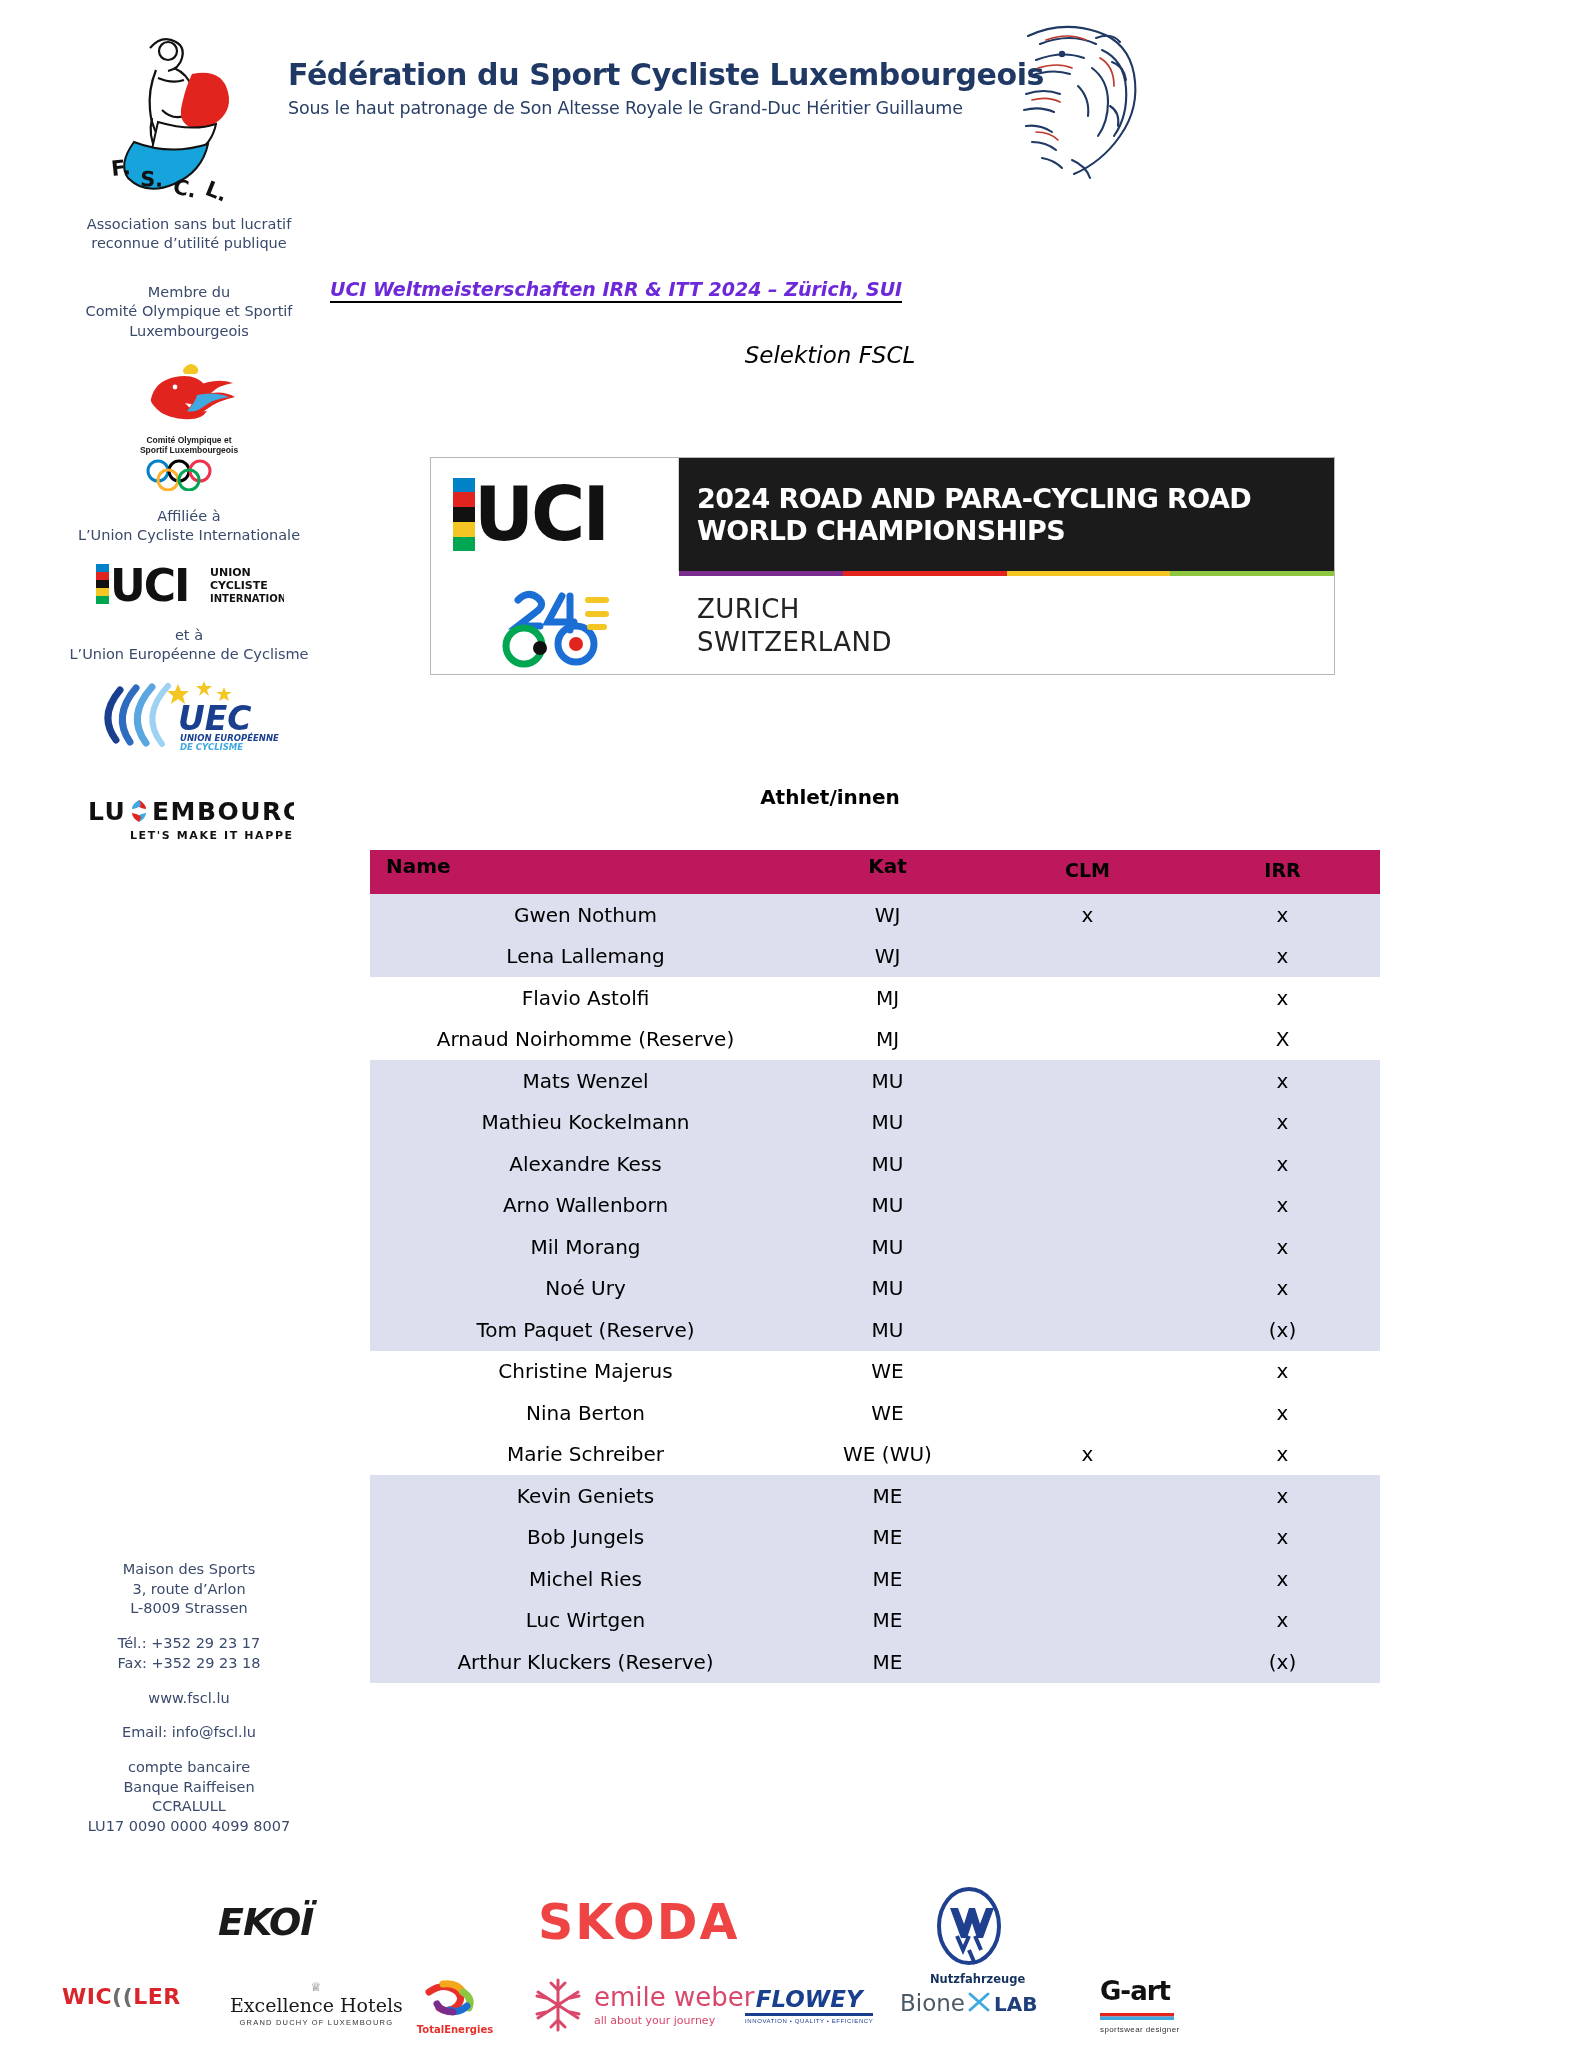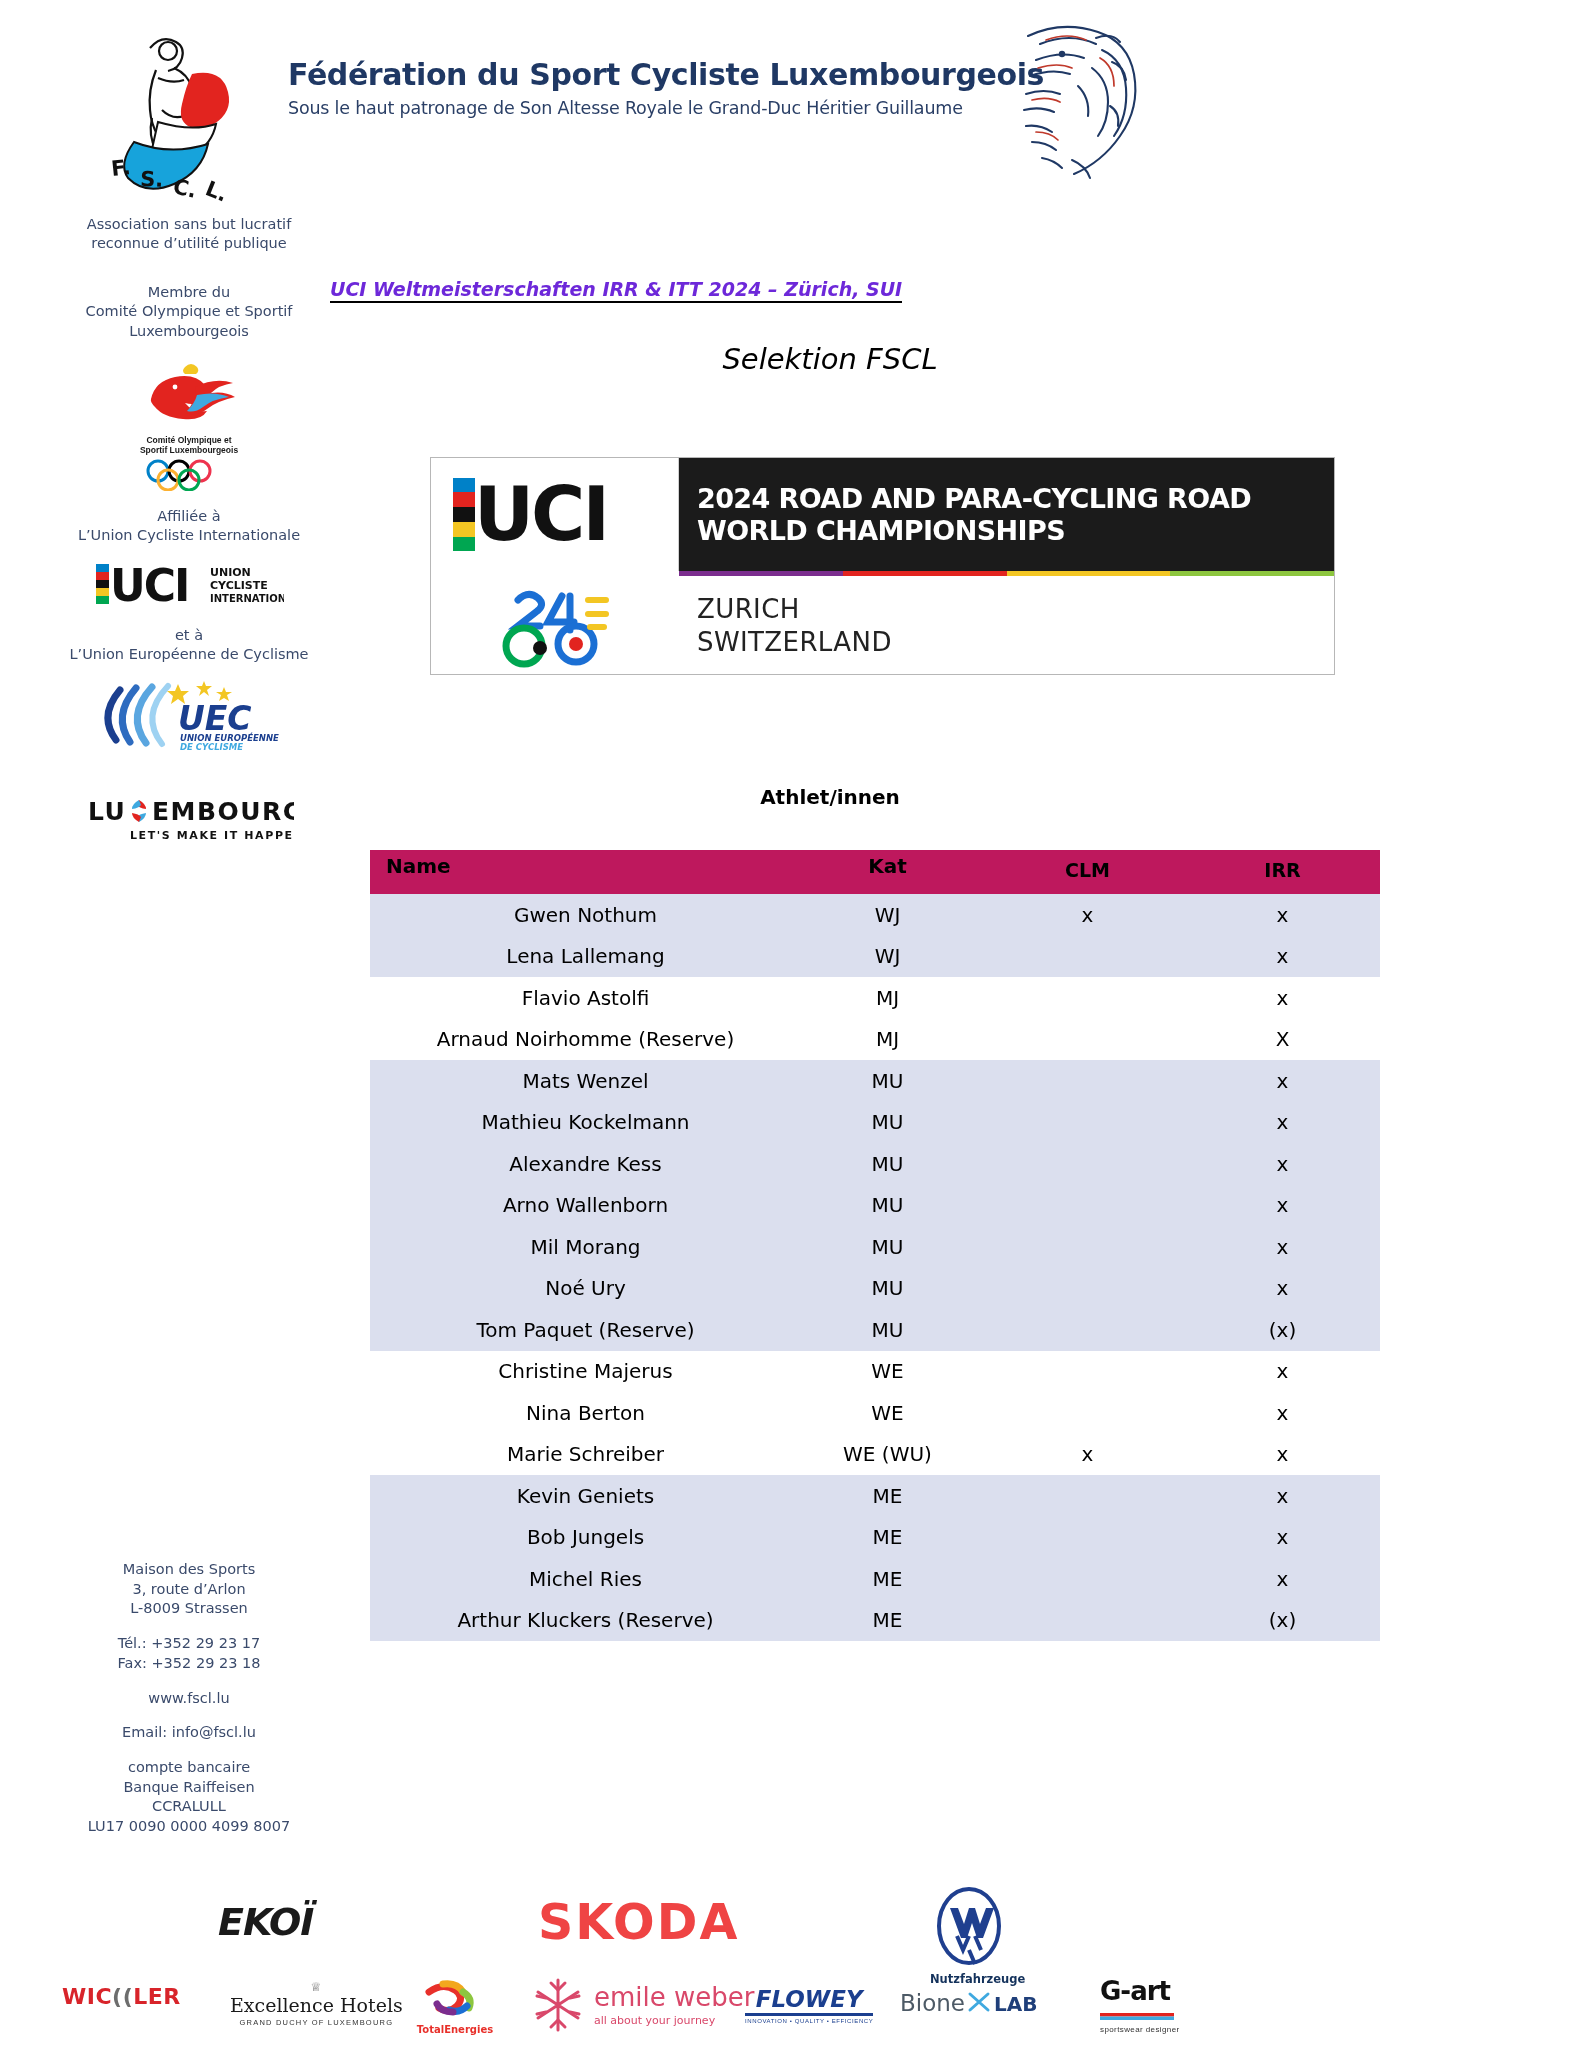--- a/index.html
+++ b/index.html
@@ -66,21 +66,21 @@
     text-align: left;
     font-family: "DejaVu Sans", sans-serif;
     font-weight: 700; font-style: italic; font-size: 19px;
     color: #6d28d9;
   }
   .doc-title span { border-bottom: 2px solid #000; padding-bottom: 1px; }
   .doc-subtitle {
     position: absolute; left: 330px; top: 342px; width: 1000px;
     text-align: center;
     font-family: "DejaVu Sans", sans-serif;
-    font-style: italic; font-size: 29px; color: #000;
+    font-style: italic; font-size: 23px; color: #000;
   }
 
   
   .banner {
     position: absolute; left: 430px; top: 457px;
     width: 905px; height: 218px;
     border: 1px solid #b7b7b7; background: #fff;
   }
   .banner-top { display: flex; height: 113px; }
   .banner-uci {
@@ -576,20 +576,26 @@
             <td class="t-clm"></td>
             <td class="t-irr">x</td>
           </tr>
           <tr class="shaded">
             <td class="t-name">Michel Ries</td>
             <td class="t-kat">ME</td>
             <td class="t-clm"></td>
             <td class="t-irr">x</td>
           </tr>
           <tr class="shaded">
+            <td class="t-name">Luc Wirtgen</td>
+            <td class="t-kat">ME</td>
+            <td class="t-clm"></td>
+            <td class="t-irr">x</td>
+          </tr>
+          <tr class="shaded">
             <td class="t-name">Arthur Kluckers (Reserve)</td>
             <td class="t-kat">ME</td>
             <td class="t-clm"></td>
             <td class="t-irr">(x)</td>
           </tr>
         </tbody>
     </table>
   </div>
 
   <div class="sponsors">

